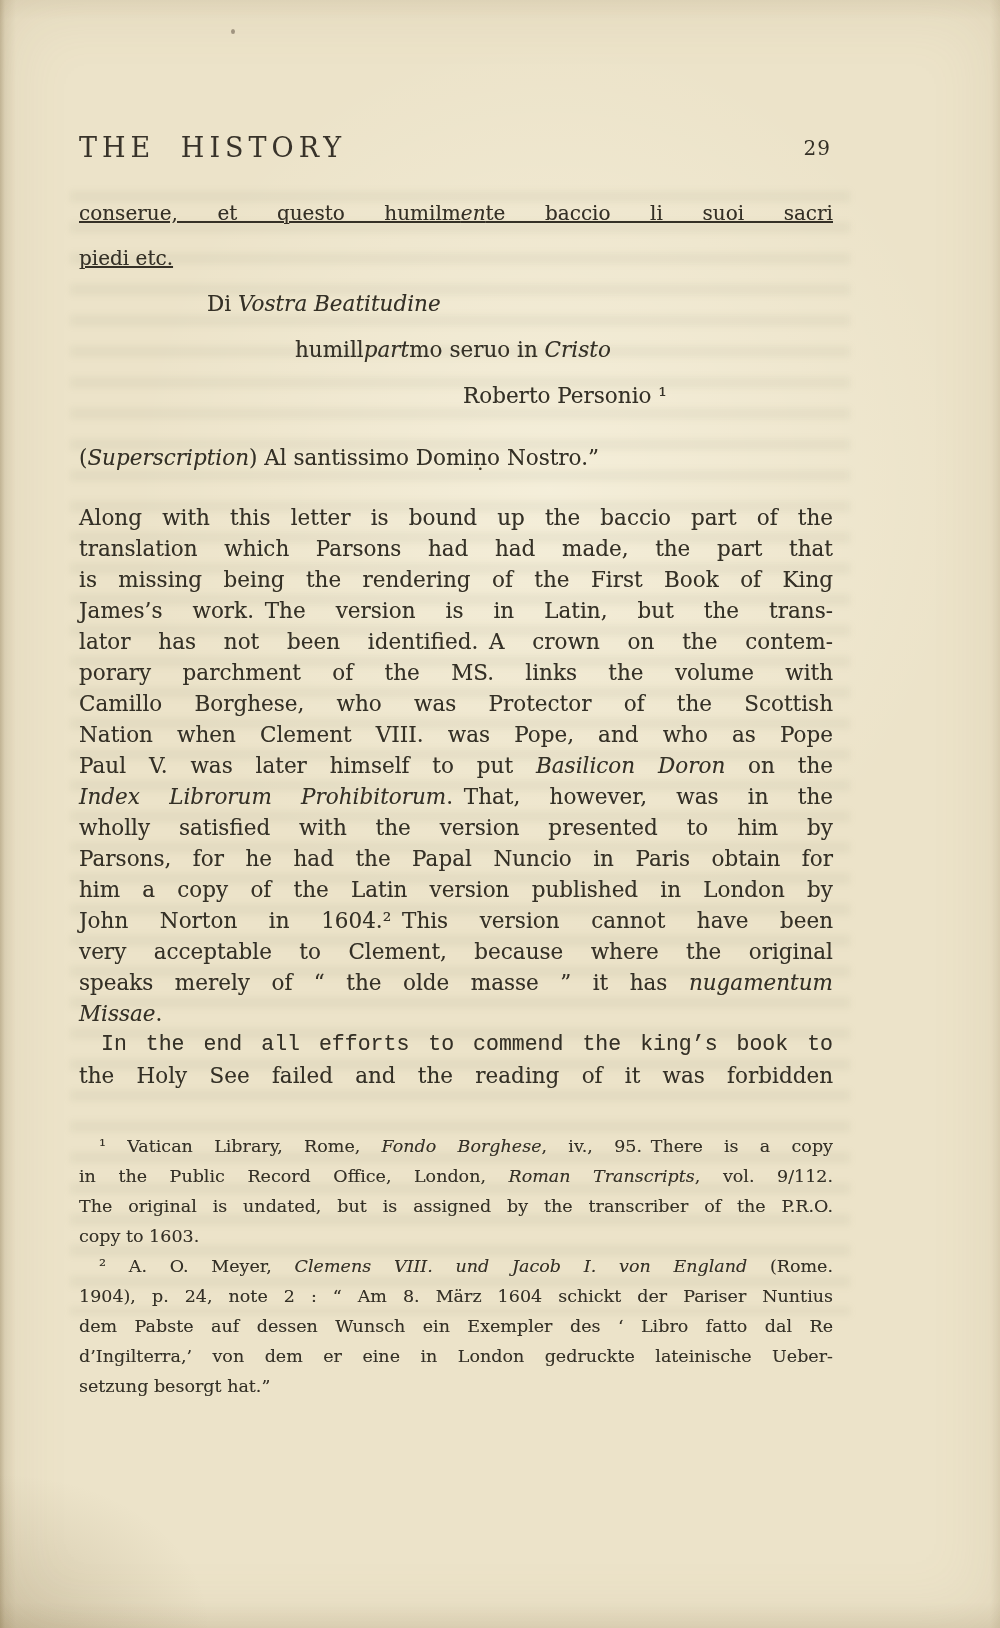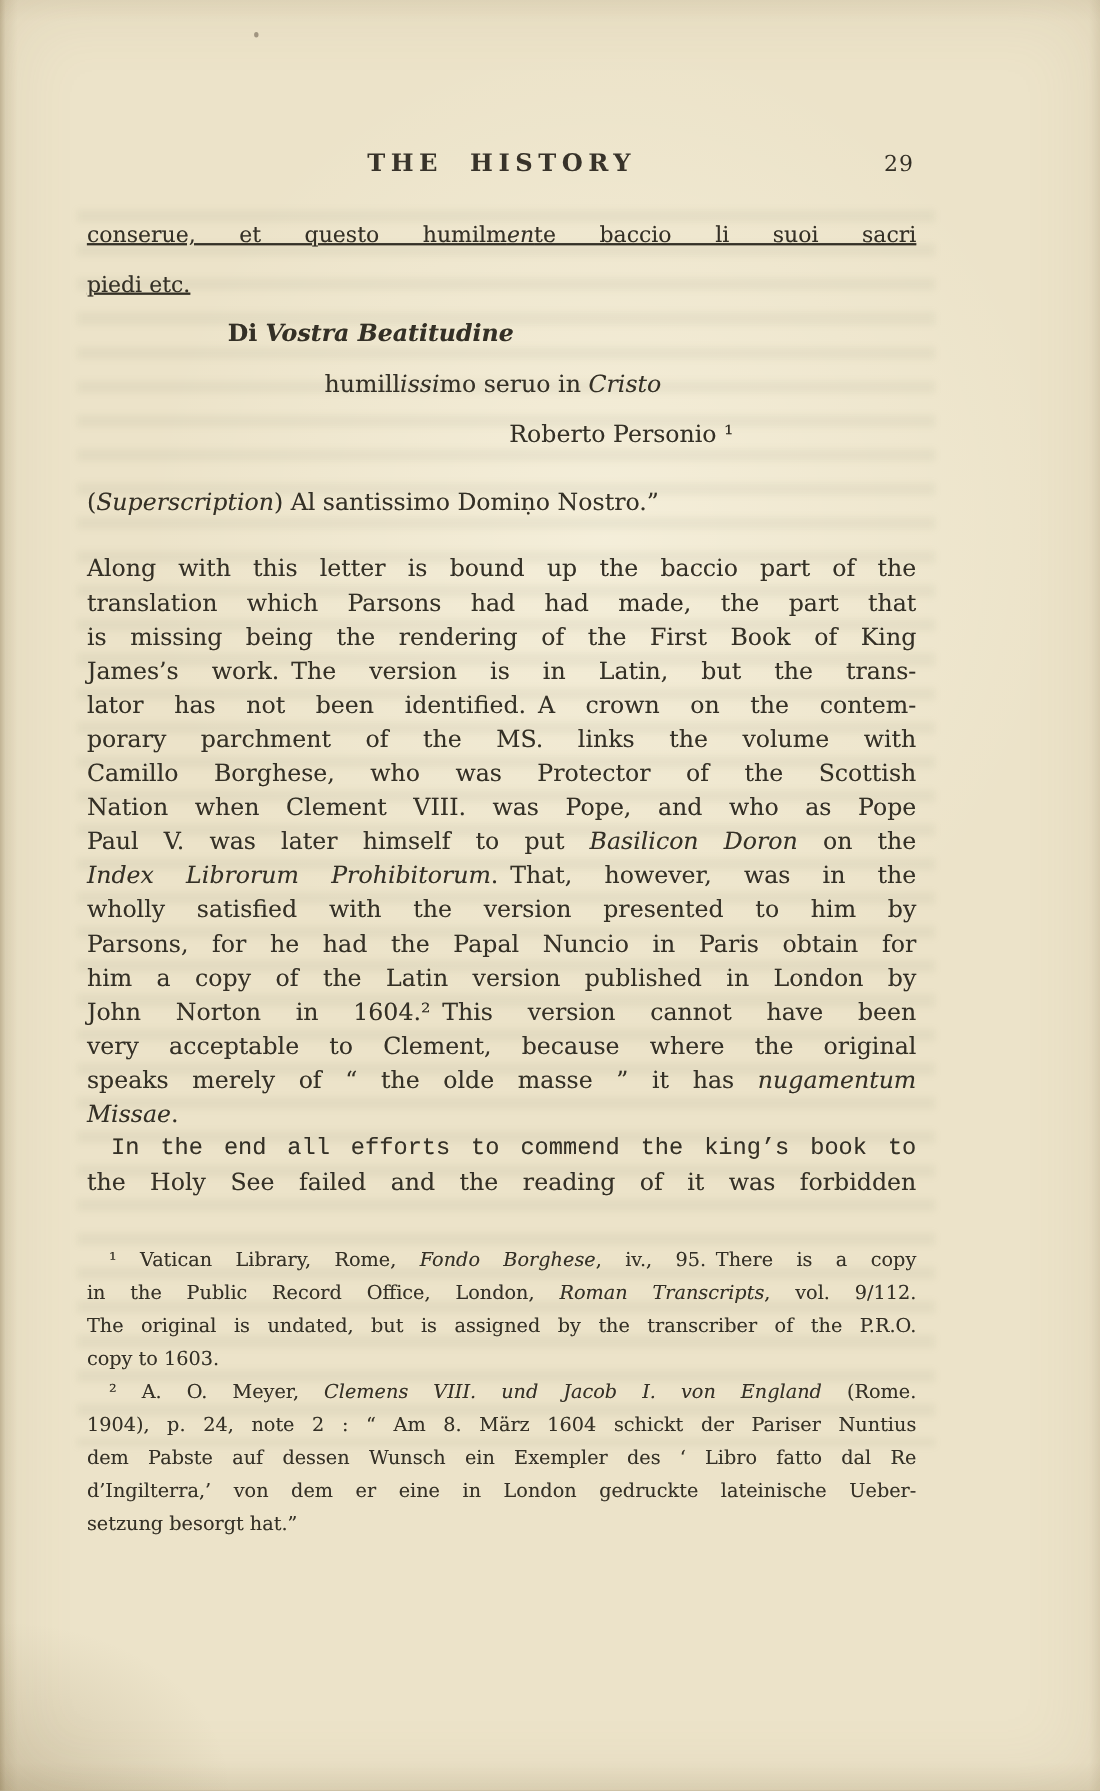--- a/index.html
+++ b/index.html
@@ -28,33 +28,32 @@
       rgba(138,144,112,0.085) 16px, rgba(138,144,112,0.085) 27px,
       rgba(0,0,0,0) 27px, rgba(0,0,0,0) 31px);
     filter:blur(3px);
     pointer-events:none;
   }
   .speck{position:absolute;left:231px;top:29px;width:4px;height:5px;border-radius:50%;
     background:rgba(70,58,44,0.45);filter:blur(0.5px);}
   .column{position:absolute;left:79px;top:132px;width:754px;}
   .pagehead{position:relative;height:32px;line-height:32px;}
   .title{
-    text-align:center;font-size:22px;letter-spacing:5px;word-spacing:12px;
+    font-size:27px;letter-spacing:5px;word-spacing:12px;
     color:#38332a;
-    font-weight:bold;
   }
   .pagenum{position:absolute;right:2px;top:0;font-size:20px;letter-spacing:1px;}
   .tline{text-align:justify;text-align-last:justify;text-shadow:0 0 0.6px rgba(53,48,40,0.35);}
   .block .tline:last-child{text-align-last:left;}
   .jl-all .tline:last-child{text-align-last:justify;}
   .free .tline{text-align:left;text-align-last:auto;}
   .it{font-style:italic;}
   .letter-quote{margin-top:27px;font-size:20px;line-height:45px;text-decoration:underline;}
   .closing{font-size:21.5px;line-height:46px;}
-  .cl-di{margin-left:128px;font-weight:bold;}
+  .cl-di{margin-left:128px;}
   .cl-servant{margin-left:216px;}
   .cl-signature{margin-left:384px;}
   .superscription{margin-top:16px;font-size:21.5px;line-height:46px;}
   .para{font-size:21.5px;line-height:31px;}
   .para1{margin-top:21px;}
   .para2 .tline:first-child{text-indent:22px;font-family:Liberation Mono, monospace;}
   .footnotes{margin-top:40px;font-size:17.5px;line-height:30px;}
   .fn .tline:first-child{text-indent:20px;}
 </style>
 </head>
@@ -73,21 +72,21 @@
 
     <div class="letter-quote block">
         <div class="tline">conserue, et questo humilm<span class="it">en</span>te baccio li suoi sacri</div>
         <div class="tline">piedi etc.</div>
       </div>
 
     <div class="closing cl-di free">
         <div class="tline">Di <span class="it">Vostra Beatitudine</span></div>
       </div>
     <div class="closing cl-servant free">
-        <div class="tline">humill<span class="it">issi</span>mo seruo in <span class="it">Cristo</span></div>
+        <div class="tline">humill<span class="it">part</span>mo seruo in <span class="it">Cristo</span></div>
       </div>
     <div class="closing cl-signature free">
         <div class="tline">Roberto Personio ¹</div>
       </div>
 
     <div class="superscription free">
         <div class="tline">(<span class="it">Superscription</span>) Al santissimo Domiṇo Nostro.”</div>
       </div>
 
     <div class="para para1 block">

